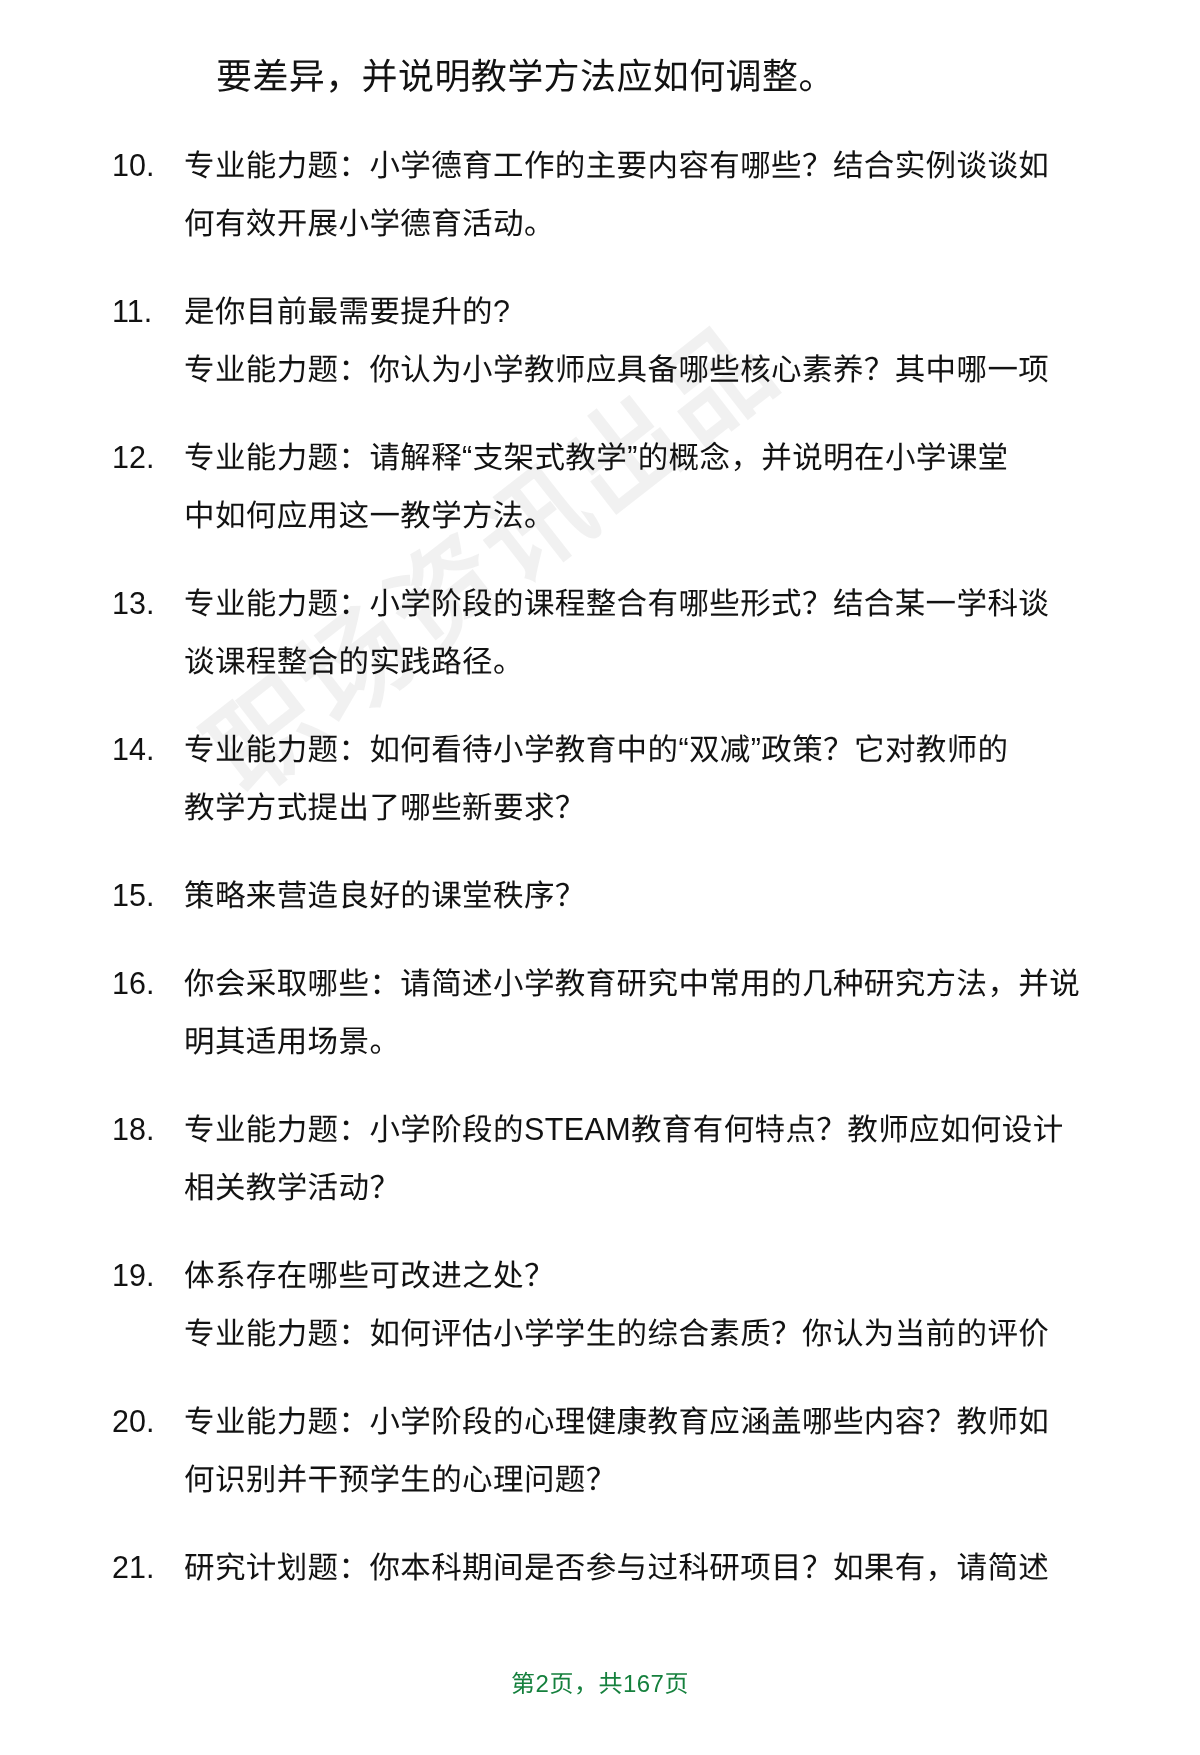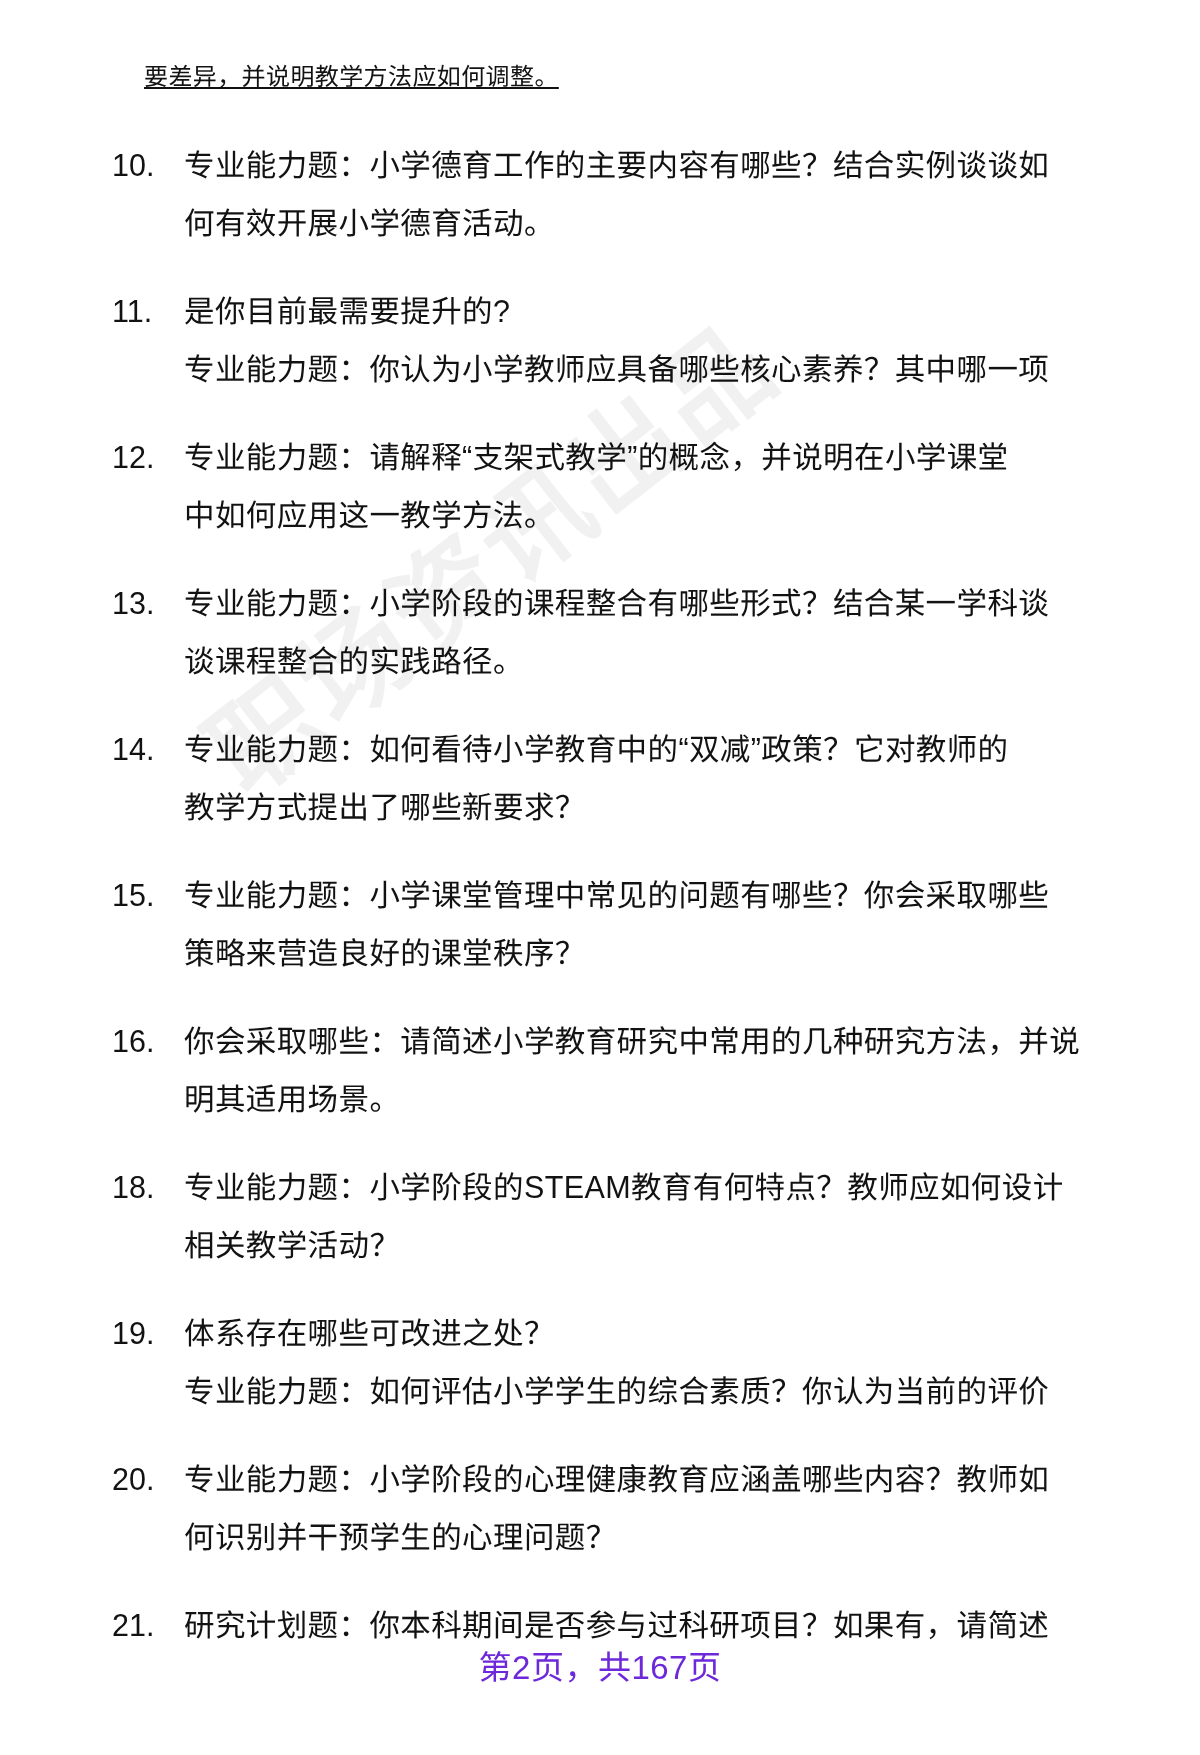--- a/index.html
+++ b/index.html
@@ -49,26 +49,25 @@
     font-family: "Liberation Sans", "DejaVu Sans", sans-serif;
   }
 
   
   .content {
     position: relative;
     z-index: 2;
   }
 
   .cont-line {
-    font-size: 24px;
+    font-size: 36px;
     line-height: 58px;
-    margin: 0 0 0 36px;
+    margin: 0 0 0 108px;
     letter-spacing: 0.4px;
     white-space: nowrap;
-    text-decoration: underline;
   }
 
   .item {
     display: flex;
     margin-top: 30px;
     align-items: flex-start;
   }
   .item-num {
     width: 76px;
     flex: 0 0 76px;
@@ -89,25 +88,25 @@
   }
   .item-body .ln {
     display: block;
     white-space: nowrap;
   }
 
   .footer {
     position: absolute;
     left: 0;
     right: 0;
-    bottom: 66px;
+    bottom: 56px;
     text-align: center;
-    font-size: 33px;
+    font-size: 24px;
     letter-spacing: 0.5px;
-    color: #6d28d9;
+    color: #15803d;
     z-index: 3;
   }
 </style>
 </head>
 <body>
 
 <div class="page">
 
   <div class="watermark">
     <div class="watermark-text">职场资讯出品</div>
@@ -153,21 +152,20 @@
       <div class="item-num">14.</div>
       <div class="item-body">
         <span class="ln">专业能力题：如何看待小学教育中的“双减”政策？它对教师的</span>
         <span class="ln">教学方式提出了哪些新要求？</span>
       </div>
     </div>
 
     <div class="item">
       <div class="item-num">15.</div>
       <div class="item-body">
-        <span class="ln">专业能力题：小学课堂管理中常见的问题有哪些？你会采取哪些</span>
         <span class="ln">策略来营造良好的课堂秩序？</span>
       </div>
     </div>
 
     <div class="item">
       <div class="item-num">16.</div>
       <div class="item-body">
         <span class="ln">你会采取哪些：请简述小学教育研究中常用的几种研究方法，并说</span>
         <span class="ln">明其适用场景。</span>
       </div>

